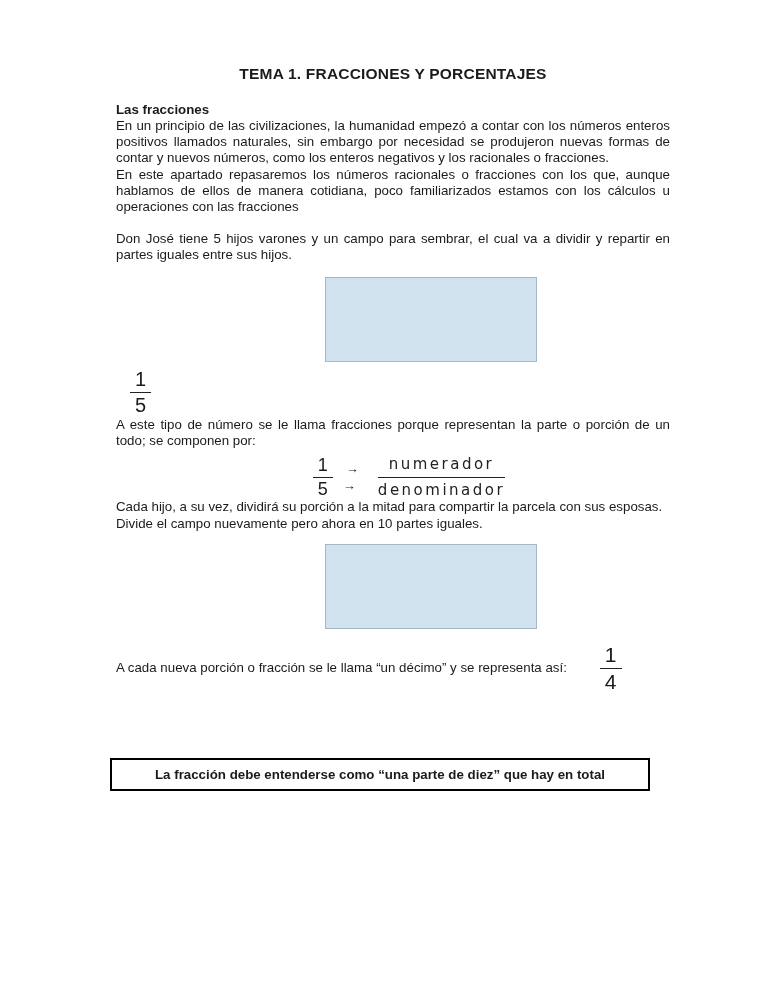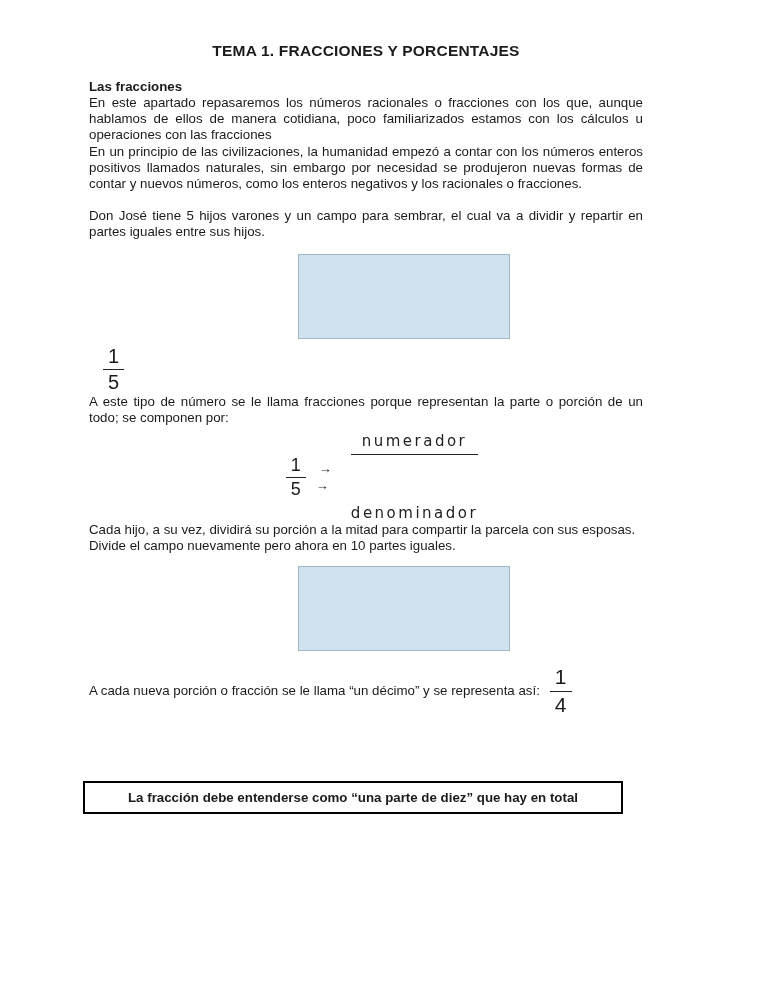--- a/index.html
+++ b/index.html
@@ -3,21 +3,21 @@
 <meta charset="utf-8">
 <style>
   html, body { margin: 0; padding: 0; }
   body {
     width: 768px; height: 994px;
     background: #ffffff;
     font-family: "Liberation Sans", sans-serif;
     color: #1b1b1b;
   }
   .page { position: relative; width: 768px; height: 994px; overflow: hidden; background: #ffffff; }
-  .content { position: absolute; left: 89px; top: 0; width: 554px; padding-top: 42px; }
+  .content { position: absolute; left: 116px; top: 0; width: 554px; padding-top: 65px; }
 
   .doc-title { font-size: 15.5px; font-weight: bold; text-align: center; letter-spacing: .2px; margin: 0; }
   .section-heading { font-size: 13.3px; font-weight: bold; margin: 19px 0 1px 0; }
 
   p.body { font-size: 13.3px; line-height: 16.2px; text-align: justify; margin: 0; }
   .spacer-16 { height: 16px; }
 
   .field-rect { width: 212px; height: 85px; margin-left: 209px; border: 1px solid #a2bac8; box-sizing: border-box; }
   .rect1 { margin-top: 13px; }
   .rect2 { margin-top: 12px; }
@@ -30,46 +30,46 @@
   .fraction .den { padding: 1px 5px 0; }
   .frac-20 { font-size: 20px; margin-left: 14px; }
   .frac-21 { font-size: 21px; margin-left: 10px; }
 
   .explain { margin-top: 16px; }
 
   .diagram { display: flex; align-items: center; justify-content: center; margin-top: 6px; transform: translateX(16px); }
   .diagram .frac-18 { font-size: 18px; }
   .arrow-col { display: flex; flex-direction: column; align-items: center; margin: 0 16px 0 10px; gap: 2px; font-size: 13px; color: #222; }
   .arrow-col .a2 { margin-right: 6px; }
-  .word-fraction { display: inline-flex; flex-direction: column; font-family: "DejaVu Sans", sans-serif; font-size: 15px; letter-spacing: 2.5px; color: #222; gap: 46px; }
+  .word-fraction { display: inline-flex; flex-direction: column; font-family: "DejaVu Sans", sans-serif; font-size: 15px; letter-spacing: 2.5px; color: #222; }
   .word-fraction .wf-num { text-align: center; border-bottom: 1.7px solid #222; padding: 0 4px 4px; }
   .word-fraction .wf-den { text-align: center; padding-top: 3px; }
 
   .para5 { margin-top: 8px; }
-  .caption2 { margin-top: 14px; }
+  .caption2 { margin-top: 14px; gap: 23px; }
 
   .callout {
     margin: 64px 0 7px -6px; width: 540px;
     border: 2px solid #000; box-sizing: border-box;
     text-align: center; font-weight: bold; font-size: 13.3px;
     padding: 7px 8px;
   }
 </style>
 </head>
 <body>
 
 <div class="page">
   <div class="content">
 
     <h1 class="doc-title">TEMA 1. FRACCIONES Y PORCENTAJES</h1>
 
     <div class="section-heading">Las fracciones</div>
 
+    <p class="body">En un principio de las civilizaciones, la humanidad empezó a contar con los números enteros positivos llamados naturales, sin embargo por necesidad se produjeron nuevas formas de contar y nuevos números, como los enteros negativos y los racionales o fracciones.</p>
     <p class="body">En este apartado repasaremos los números racionales o fracciones con los que, aunque hablamos de ellos de manera cotidiana, poco familiarizados estamos con los cálculos u operaciones con las fracciones</p>
-    <p class="body">En un principio de las civilizaciones, la humanidad empezó a contar con los números enteros positivos llamados naturales, sin embargo por necesidad se produjeron nuevas formas de contar y nuevos números, como los enteros negativos y los racionales o fracciones.</p>
 
     <div class="spacer-16"></div>
 
     <p class="body">Don José tiene 5 hijos varones y un campo para sembrar, el cual va a dividir y repartir en partes iguales entre sus hijos.</p>
 
     <div class="field-rect rect1" style="background-color: rgb(207, 226, 238); border-color: rgb(162, 186, 200);"></div>
 
     <div class="caption-row">
       <span class="fraction frac-20">
         <span class="num">1</span>

